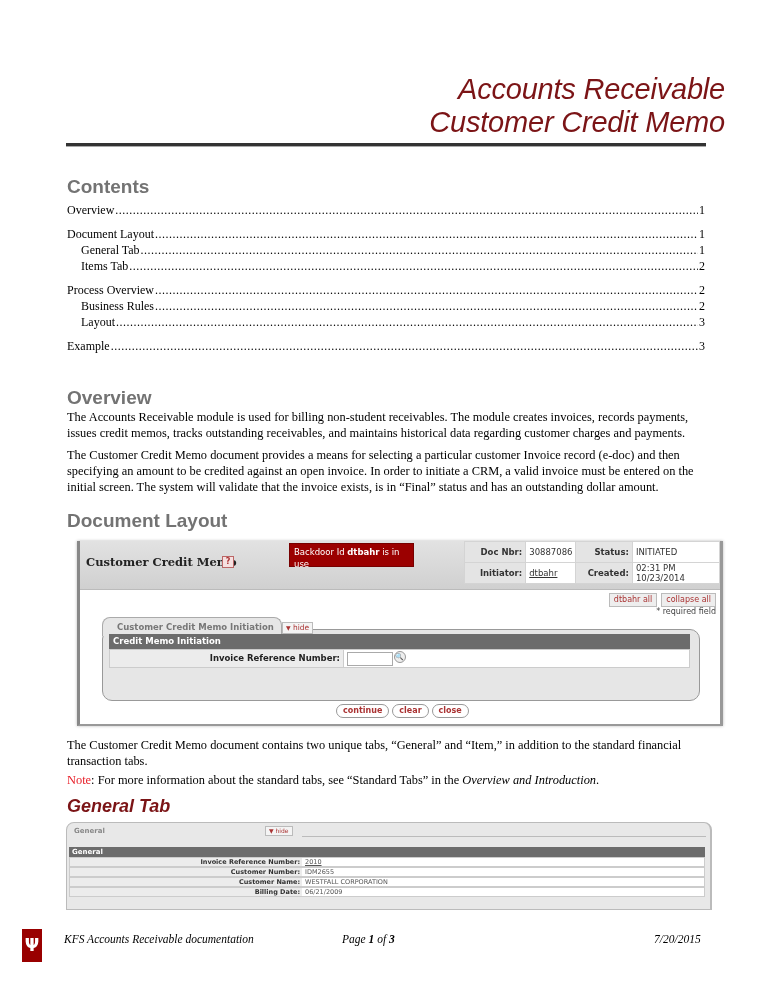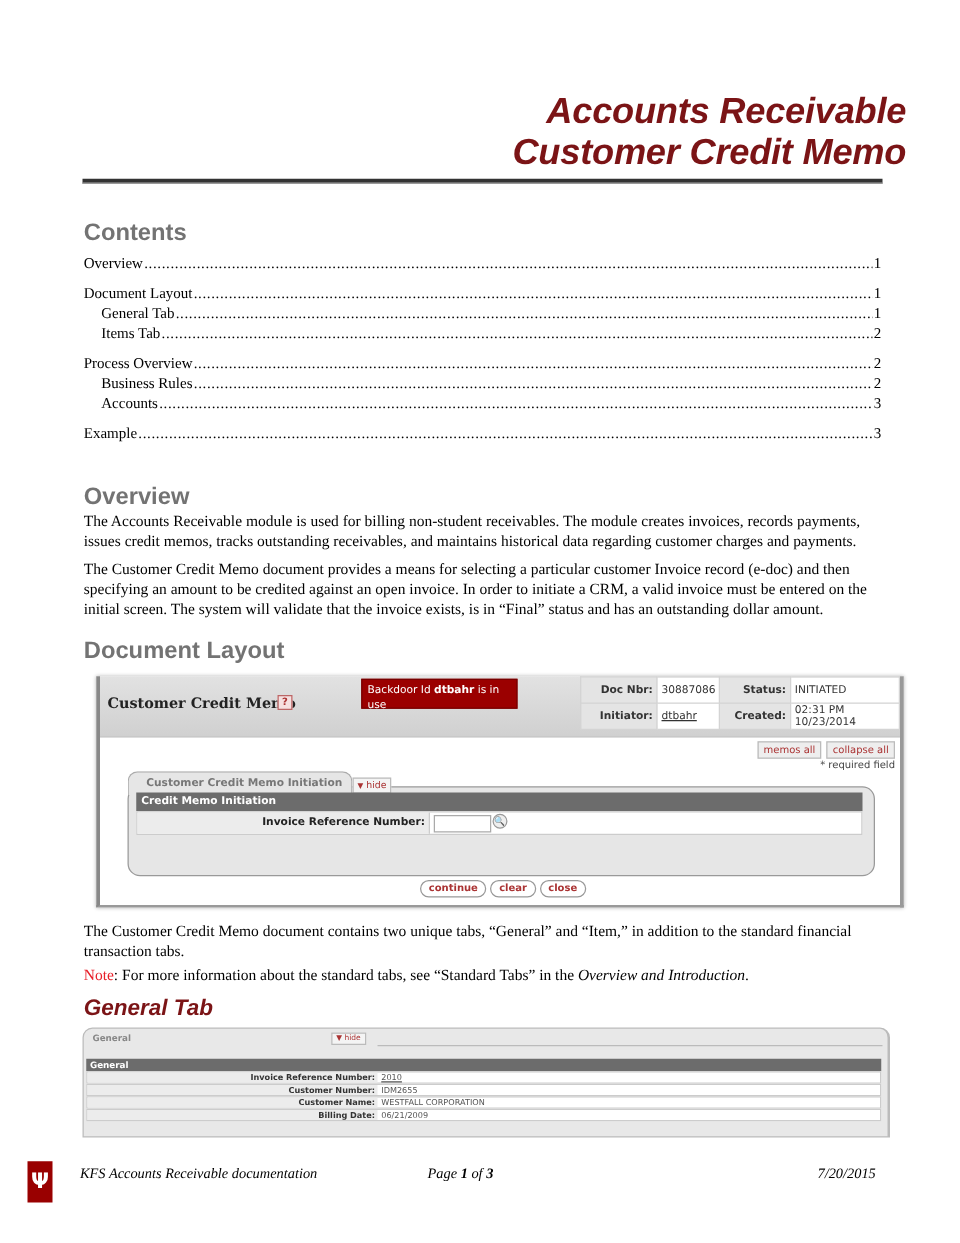--- a/index.html
+++ b/index.html
@@ -1,19 +1,19 @@
 <!DOCTYPE html>
 <html><head>
 <meta charset="utf-8">
 <style>
   html, body { margin:0; padding:0; background:#ffffff; }
   body { width:768px; height:994px; position:relative; overflow:hidden; font-family:"Liberation Serif", serif; color:#000; }
 
   .title-block { position:absolute; right:43px; top:73px; text-align:right; }
-  .title-line { font-family:"Liberation Sans", sans-serif; font-weight:bold; font-style:italic; color:#7b1416; font-size:29px; line-height:33px; letter-spacing:-0.2px; }
+  .title-line { font-family:"Liberation Sans", sans-serif; font-weight:normal; font-style:italic; color:#7b1416; font-size:29px; line-height:33px; letter-spacing:-0.2px; }
   .title-rule { position:absolute; left:66px; top:143px; width:640px; height:3px; background:#333; border-bottom:1px solid #aaa; }
 
   .h1 { position:absolute; left:67px; font-family:"Liberation Sans", sans-serif; font-weight:bold; color:#737373; font-size:19px; line-height:22px; }
   .h2 { position:absolute; left:67px; font-family:"Liberation Sans", sans-serif; font-weight:bold; font-style:italic; color:#7b1416; font-size:18px; line-height:22px; }
 
   .toc { position:absolute; left:67px; top:202px; width:638px; font-size:12px; }
   .toc-row { display:flex; align-items:baseline; height:16px; line-height:16px; }
   .toc-row.sub { padding-left:14px; }
   .toc-row.gap { margin-top:8px; }
   .toc-label { white-space:nowrap; }
@@ -109,21 +109,21 @@
     <span class="toc-label">Process Overview</span>
       <span class="toc-dots"></span>
       <span class="toc-page">2</span>
   </div>
   <div class="toc-row sub">
     <span class="toc-label">Business Rules</span>
       <span class="toc-dots"></span>
       <span class="toc-page">2</span>
   </div>
   <div class="toc-row sub">
-    <span class="toc-label">Accounts</span>
+    <span class="toc-label">Layout</span>
       <span class="toc-dots"></span>
       <span class="toc-page">3</span>
   </div>
   <div class="toc-row gap">
     <span class="toc-label">Example</span>
       <span class="toc-dots"></span>
       <span class="toc-page">3</span>
   </div>
 </div>
 
@@ -149,21 +149,21 @@
       <tr>
         <td class="lbl">Initiator:</td>
         <td class="val"><a>dtbahr</a></td>
         <td class="lbl">Created:</td>
         <td class="val">02:31 PM 10/23/2014</td>
       </tr>
     </tbody>
       </table>
   </div>
   <div class="doc-btns">
-    <span class="small-btn">memos all</span>
+    <span class="small-btn">dtbahr all</span>
     <span class="small-btn">collapse all</span>
   </div>
   <span class="req-note">* required field</span>
 
   <div class="tabpanel">
     <div class="tab-body"></div>
     <div class="tab-head">
       <span class="tab-head-label">Customer Credit Memo Initiation</span>
     </div>
     <span class="hide-btn"><span class="arrow">▼</span> <span>hide</span></span>

